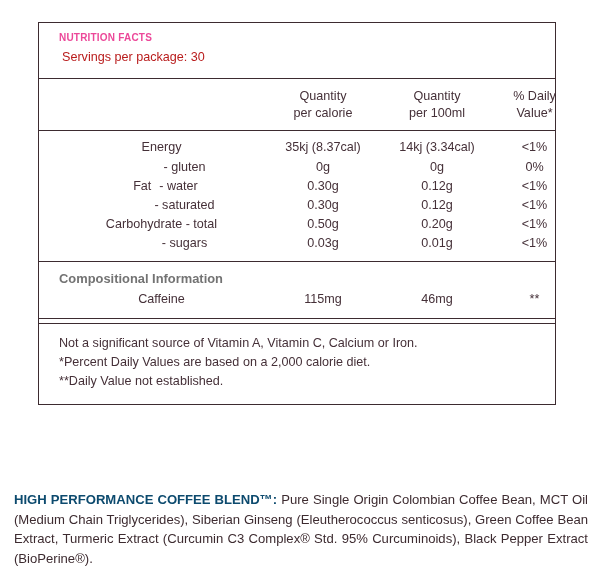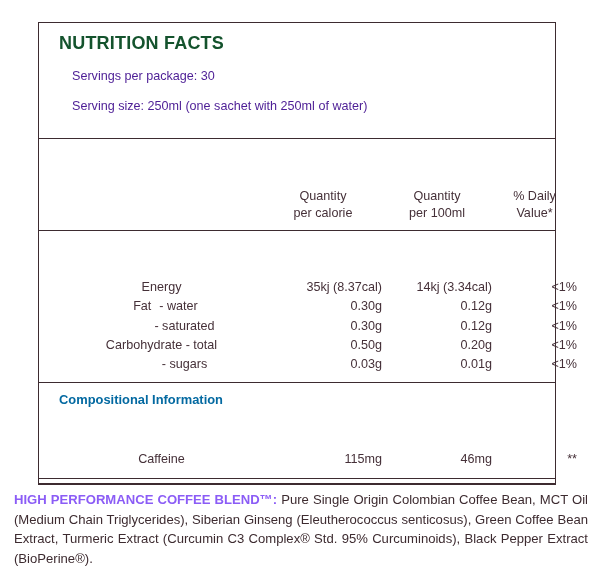--- a/index.html
+++ b/index.html
@@ -45,43 +45,42 @@
   }
   .rule-gap {
     height: 4px;
   }
 
   
   .head-block {
     padding: 9px 14px 9px 20px;
   }
   .title {
-    font-size: 18px;
+    font-size: 10px;
     font-weight: bold;
     letter-spacing: 0.2px;
-    color: #14532d;
+    color: #ec4899;
     margin: 0 0 4px 0;
     line-height: 1.25;
   }
   .subline {
     font-size: 12.6px;
     line-height: 1.42;
-    color: #4c1d95;
-    margin: 13px;
+    color: #b91c1c;
+    margin: 3px;
     white-space: nowrap;
   }
 
   
   table.nf {
     width: 100%;
     border-collapse: collapse;
     table-layout: fixed;
     font-size: 12.6px;
     color: #453038;
-    margin-top: 40px;
   }
   table.nf td, table.nf th {
     padding: 0;
     font-weight: normal;
     vertical-align: top;
   }
 
   col.c-label { width: 205px; }
   col.c-serv  { width: 118px; }
   col.c-100   { width: 110px; }
@@ -98,33 +97,33 @@
   }
 
   .rows-wrap {
     padding: 7px 14px 8px 20px;
   }
   .nf-row td {
     line-height: 1.52;
     white-space: nowrap;
   }
   .cell-label { text-align: center; }
-  .cell-num   { text-align: right; }
+  .cell-num   { text-align: center; }
 
   .indent-1 { padding-left: 46px !important; }
   .fat-lead { display: inline-block; width: 34px; }
 
   
   .comp-wrap {
     padding: 8px 14px 9px 20px;
   }
   .comp-title {
     font-size: 12.9px;
     font-weight: bold;
-    color: #0369a1;
+    color: #737373;
     line-height: 1.45;
     margin: 0 0 1px 0;
   }
 
   
   .foot-wrap {
     padding: 10px 14px 13px 20px;
   }
   .foot-line {
     font-size: 12.6px;
@@ -140,34 +139,33 @@
     top: 490px;
     width: 574px;
     font-size: 13.1px;
     line-height: 1.5;
     color: #3d2b30;
     text-align: justify;
     text-justify: inter-word;
   }
   .ingredients .brand {
     font-weight: bold;
-    color: #8b5cf6;
+    color: #0c4a6e;
   }
 </style>
 </head>
 <body>
 
 <div class="page">
 
   <div class="panel">
 
     <div class="head-block">
       <div class="title">NUTRITION FACTS</div>
       <div class="subline">Servings per package: 30</div>
-      <div class="subline">Serving size: 250ml (one sachet with 250ml of water)</div>
     </div>
 
     <div class="rule"></div>
 
     <div class="colhead-wrap">
       <table class="nf">
         <colgroup>
           <col class="c-label">
             <col class="c-serv">
             <col class="c-100">
@@ -204,20 +202,26 @@
             <col class="c-dv">
         </colgroup>
         <tbody id="nf-rows">
             <tr class="nf-row">
               <td class="cell-label">Energy</td>
               <td class="cell-num">35kj (8.37cal)</td>
               <td class="cell-num">14kj (3.34cal)</td>
               <td class="cell-num">&lt;1%</td>
             </tr>
             <tr class="nf-row">
+              <td class="cell-label indent-1">- gluten</td>
+              <td class="cell-num">0g</td>
+              <td class="cell-num">0g</td>
+              <td class="cell-num">0%</td>
+            </tr>
+            <tr class="nf-row">
               <td class="cell-label"><span class="fat-lead">Fat</span><span>- water</span></td>
               <td class="cell-num">0.30g</td>
               <td class="cell-num">0.12g</td>
               <td class="cell-num">&lt;1%</td>
             </tr>
             <tr class="nf-row">
               <td class="cell-label indent-1">- saturated</td>
               <td class="cell-num">0.30g</td>
               <td class="cell-num">0.12g</td>
               <td class="cell-num">&lt;1%</td>
@@ -257,20 +261,25 @@
               <td class="cell-num">**</td>
             </tr>
           </tbody>
       </table>
     </div>
 
     <div class="rule"></div>
     <div class="rule-gap"></div>
     <div class="rule-thin"></div>
 
+    <div class="foot-wrap">
+      <div class="foot-line">Not a significant source of Vitamin A, Vitamin C, Calcium or Iron.</div>
+      <div class="foot-line">*Percent Daily Values are based on a 2,000 calorie diet.</div>
+      <div class="foot-line">**Daily Value not established.</div>
+    </div>
 
   </div>
 
   <div class="ingredients">
     <span class="brand">HIGH PERFORMANCE COFFEE BLEND™:</span><span> Pure Single Origin Colombian Coffee Bean, MCT Oil (Medium Chain Triglycerides), Siberian Ginseng (Eleutherococcus senticosus), Green Coffee Bean Extract, Turmeric Extract (Curcumin C3 Complex® Std. 95% Curcuminoids), Black Pepper Extract (BioPerine®).</span>
   </div>
 
 </div>
 
 </body></html>

